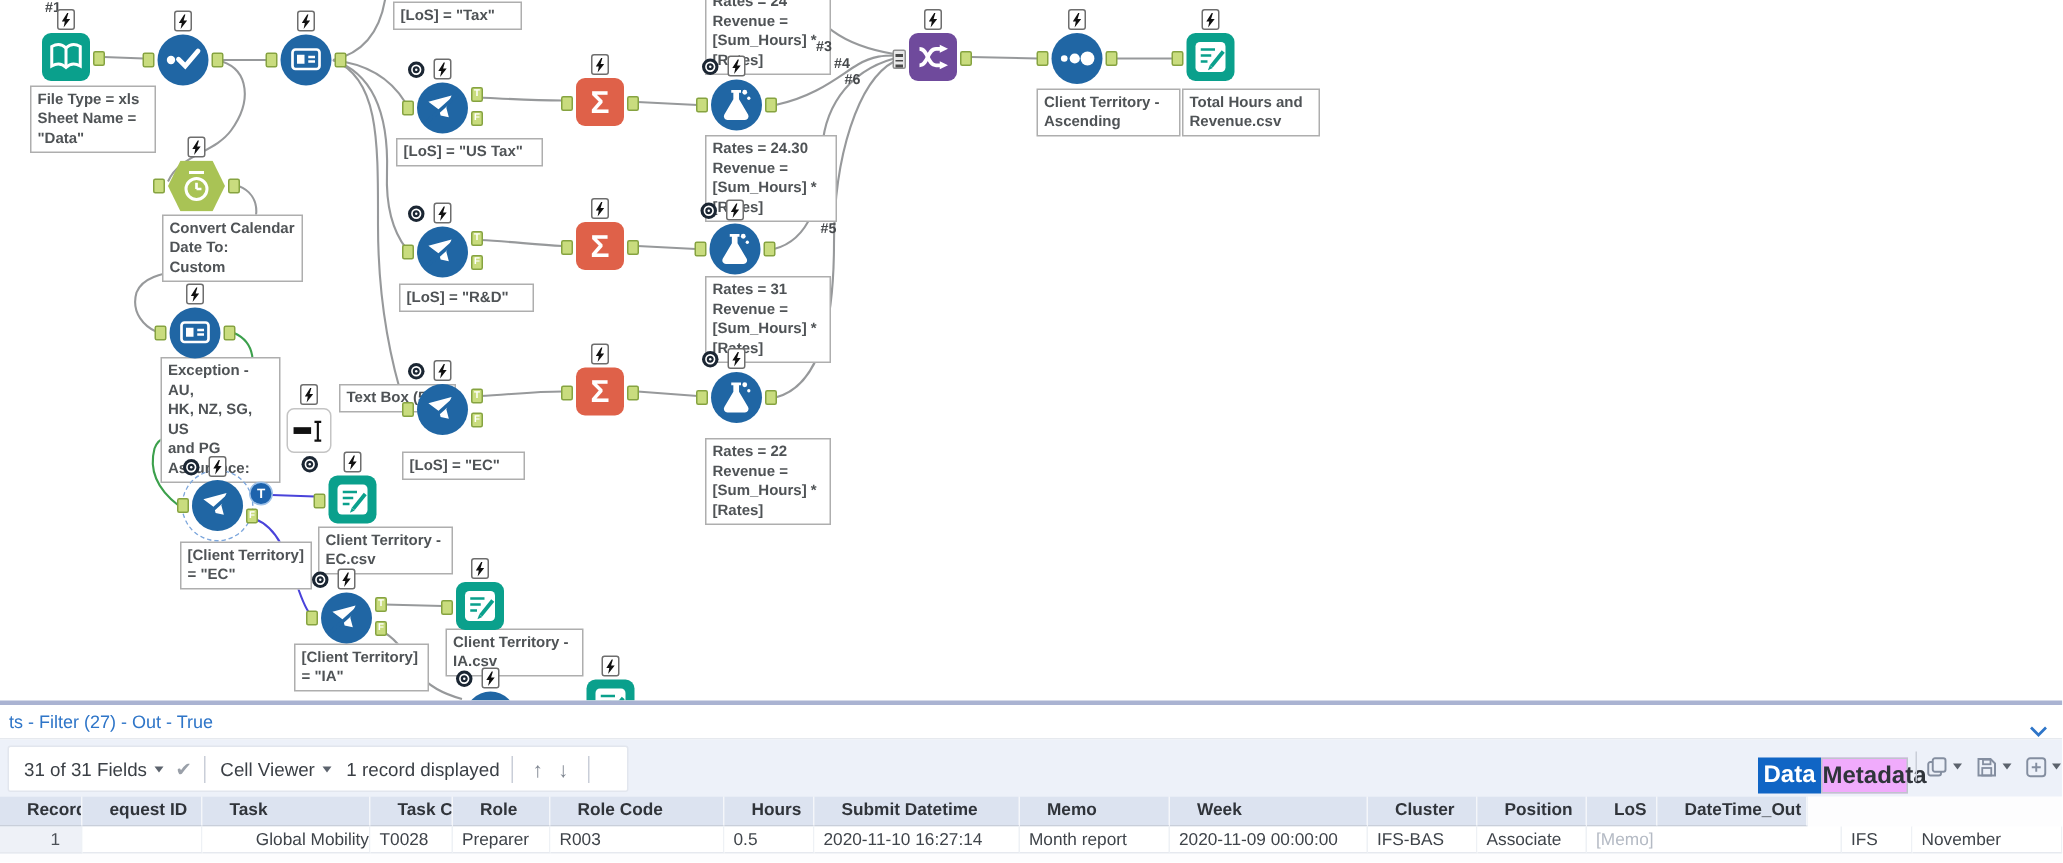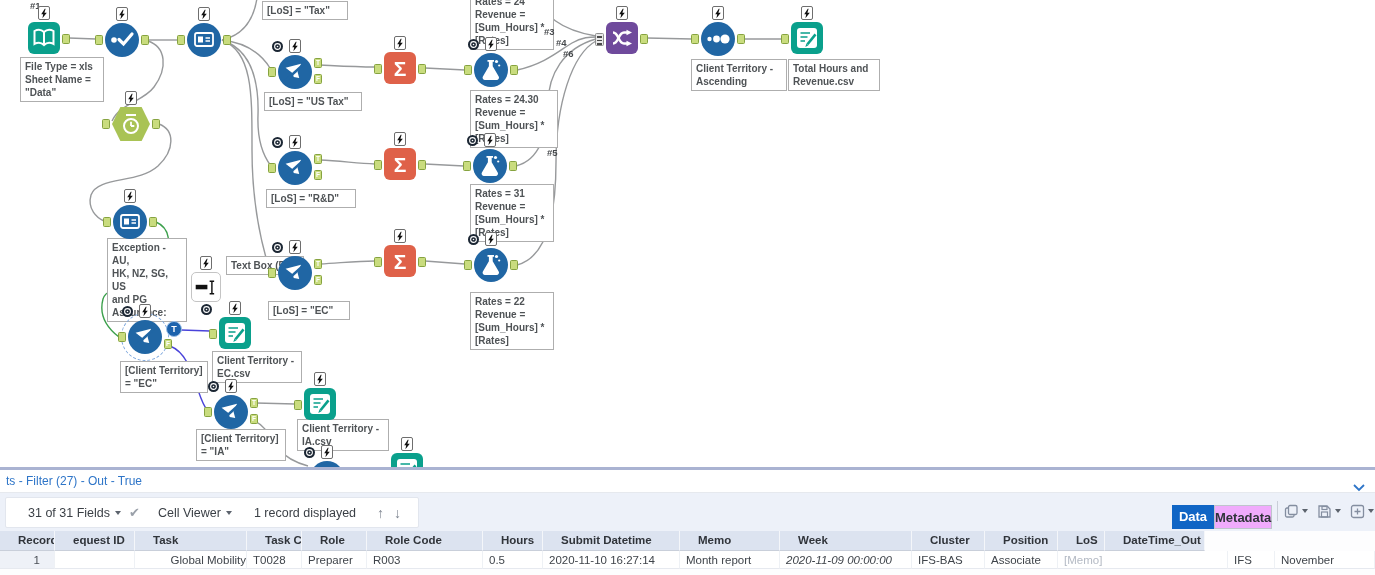--- a/index.html
+++ b/index.html
@@ -43,29 +43,29 @@
     border-top:3px solid #aab3d2;box-sizing:border-box;z-index:6;}
   .r-title{height:22px;line-height:22px;padding-left:6px;font-size:12px;color:#2e75c8;position:relative;
     border-bottom:1px solid #e6e9ee;background:#fff;}
   .r-chevron{position:absolute;right:10px;top:7px;}
   .r-toolbar{position:relative;height:38px;background:#edf1f9;}
   .tb-white{position:absolute;left:5px;top:4px;width:412px;height:29px;background:#fff;
     border:1px solid #e2e6ee;border-radius:2px;display:flex;align-items:center;font-size:12.5px;color:#3a3f45;}
   .tb-white .sep,.r-toolbar .sep{width:1px;height:18px;background:#c9ced8;margin:0 8px;}
   .caret{display:inline-block;width:0;height:0;border-left:3.5px solid transparent;border-right:3.5px solid transparent;
     border-top:4px solid #5c6playing: none;border-top:4px solid #5c636d;margin-left:5px;vertical-align:middle;}
-  .tb-item{margin-left:22px;white-space:nowrap;}
+  .tb-item{margin-left:10px;white-space:nowrap;}
   .tb-check{color:#9aa0a9;font-size:13px;margin-left:8px;}
   .tb-arrow{color:#7e8590;font-size:14px;margin:0 5px;}
   .r-search{position:absolute;left:963px;top:4px;width:204px;height:20px;background:#fff;
     border:1px solid #c6cbd4;display:flex;align-items:center;box-sizing:border-box;}
   .r-search input{border:none;outline:none;flex:1;font-size:11.5px;color:#6b7280;background:transparent;
     font-family:"Liberation Sans",sans-serif;}
   .r-search svg{margin:0 4px 0 5px;}
-  .tabbtn{position:absolute;top:12px;height:24px;font-size:13px;line-height:24px;text-align:center;
+  .tabbtn{position:absolute;top:12px;height:24px;font-size:16px;line-height:24px;text-align:center;
     box-sizing:border-box;cursor:default;}
   #tab-data{left:1172px;width:42px;background:#1065c5;color:#fff;font-weight:600;}
   #tab-meta{left:1214px;width:58px;background:#f0abfc;color:#2f343a;border:1px solid #bfc5cd;font-weight:600;}
   .r-actions{position:absolute;left:1277px;top:8px;display:flex;align-items:center;}
   .r-actions .sep{margin:0 6px 0 0;}
   .act{display:flex;align-items:center;margin-right:9px;}
   .act svg{display:block;}
   .act .caret{margin-left:3px;}
   
   .r-table{position:relative;font-size:11.5px;}
@@ -546,20 +546,23 @@
         </div>
         <span class="badge b-bolt" style="left: calc(50% - 6px); top: -16px;">
           <svg width="8" height="11" viewBox="0 0 10 12">
             <path d="M6 0 L1.5 7 H4 L3 12 L8.5 5 H5.5 L7 0 Z" fill="#111"></path>
           </svg>
         </span>
       </div>
       <div class="ann" style="left: 20px; top: 57px; width: 74px;">File Type = xls
 Sheet Name =
 "Data"</div>
+      <div class="ann" style="left: 108px; top: 143px; width: 84px;">Convert Calendar
+Date To:
+Custom</div>
       <div class="ann" style="left: 107px; top: 238px; width: 70px;">Exception - AU,
 HK, NZ, SG, US
 and PG
 Assurance:</div>
       <div class="ann" style="left: 262px; top: 1px; width: 76px;">[LoS] = "Tax"</div>
       <div class="ann" style="left: 264px; top: 92px; width: 88px;">[LoS] = "US Tax"</div>
       <div class="ann" style="left: 266px; top: 189px; width: 80px;">[LoS] = "R&amp;D"</div>
       <div class="ann" style="left: 268px; top: 301px; width: 72px;">[LoS] = "EC"</div>
       <div class="ann" style="left: 226px; top: 256px; width: 68px;">Text Box (56)</div>
       <div class="ann" style="left: 470px; top: -8px; width: 74px;">Rates = 24
@@ -669,21 +672,21 @@
       <div class="drow" id="drow">
           <div class="dcell rec" style="width: 55px;">1</div>
           <div class="dcell" style="width: 80px;"></div>
           <div class="dcell" style="width: 112px; text-align: right;">Global Mobility</div>
           <div class="dcell" style="width: 55px;">T0028</div>
           <div class="dcell" style="width: 65px;">Preparer</div>
           <div class="dcell" style="width: 116px;">R003</div>
           <div class="dcell" style="width: 60px;">0.5</div>
           <div class="dcell" style="width: 137px;">2020-11-10 16:27:14</div>
           <div class="dcell" style="width: 100px;">Month report</div>
-          <div class="dcell" style="width: 132px; font-style: italic;">2020-11-09 00:00:00</div>
+          <div class="dcell" style="width: 132px;">2020-11-09 00:00:00</div>
           <div class="dcell" style="width: 73px;">IFS-BAS</div>
           <div class="dcell" style="width: 73px;">Associate</div>
           <div class="dcell nullv" style="width: 170px;">[Memo]</div>
           <div class="dcell" style="width: 47px;">IFS</div>
           <div class="dcell" style="width: 100px;">November</div>
         </div>
 
     </div>
   </div>
 

